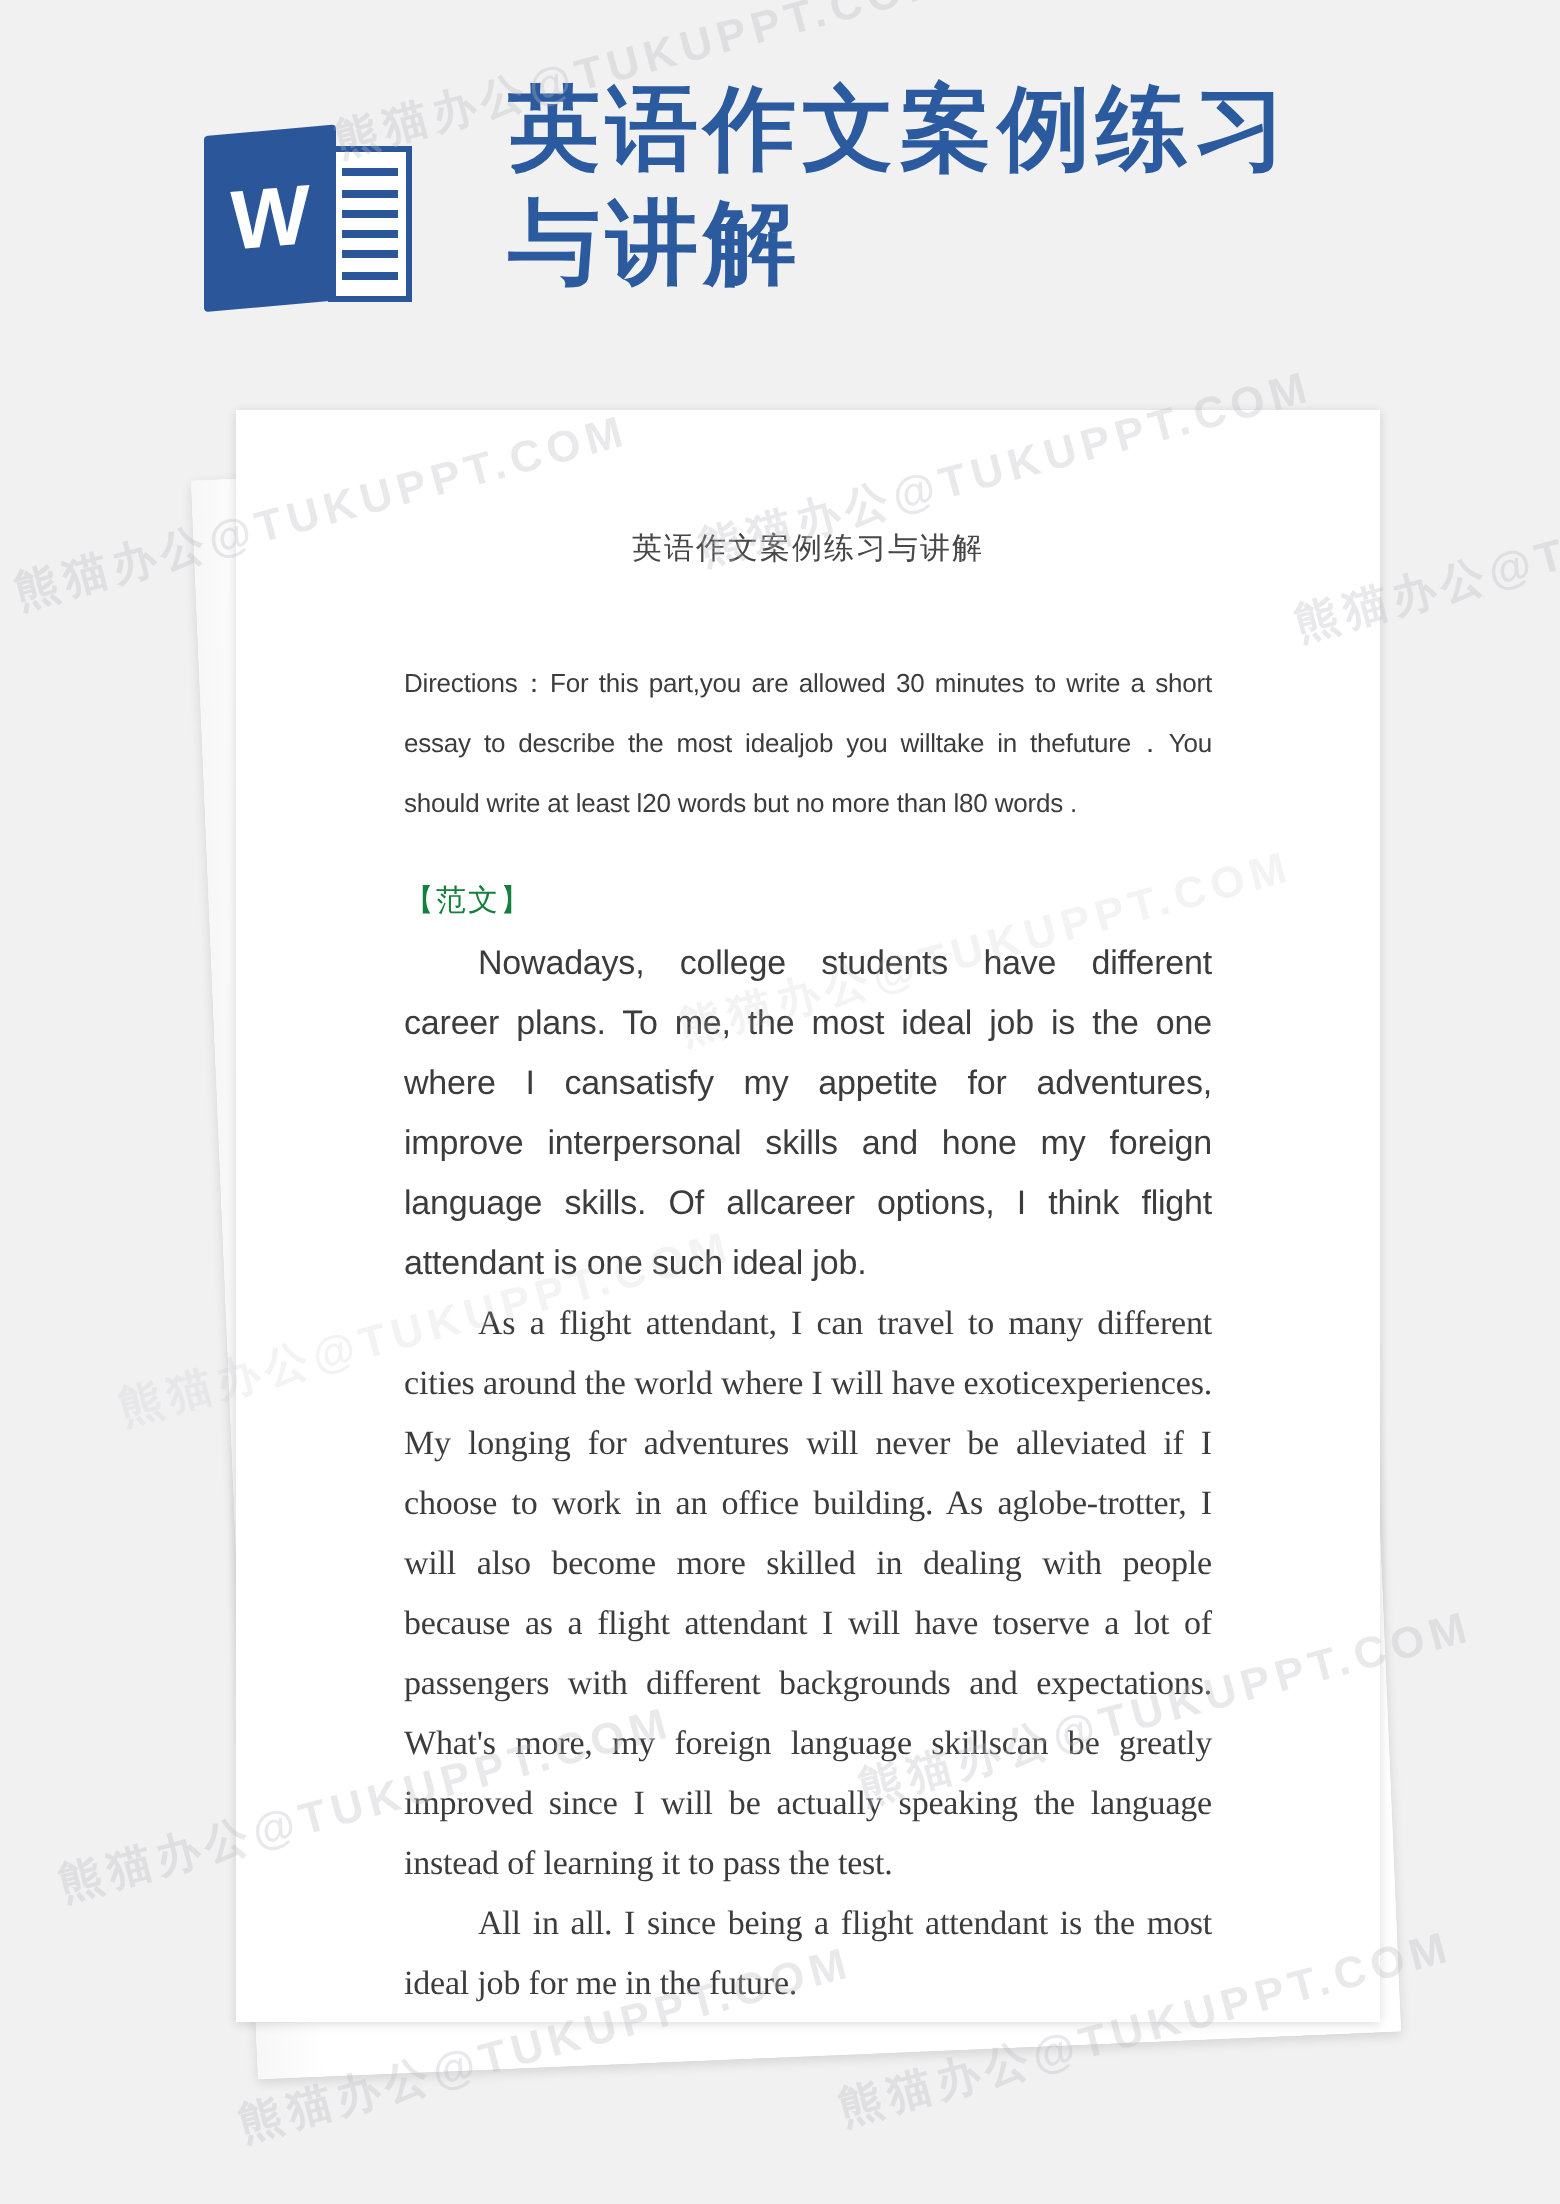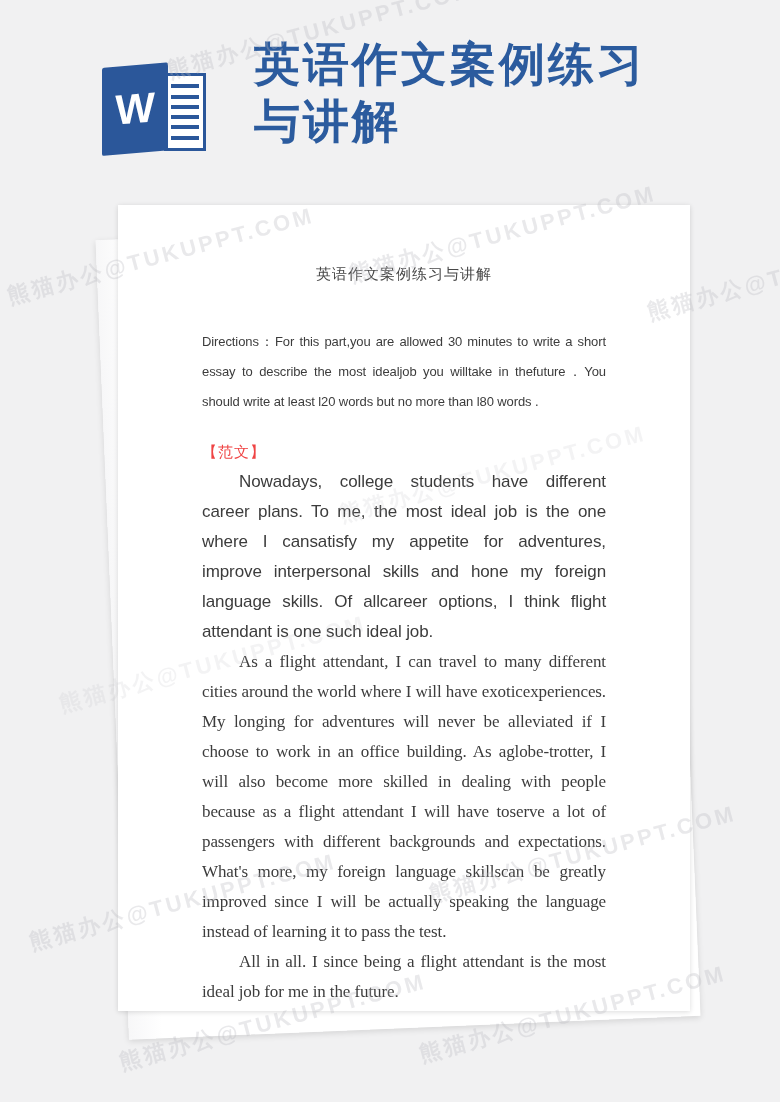--- a/index.html
+++ b/index.html
@@ -63,22 +63,22 @@
     font-family:"DejaVu Serif","Liberation Serif",serif;
     font-weight:normal;color:#474747;
     font-size:15px;line-height:22px;letter-spacing:1px;
   }
   .directions{
     margin:42px 0 0;color:#3c3c3c;
     font-size:13px;line-height:30px;letter-spacing:-0.1px;
     text-align:justify;
   }
   .sec-label{
-    margin-top:20px;color:#ef4444;
-    font-family:Liberation Serif, serif;
+    margin-top:20px;color:#15803d;
+    font-family:Liberation Mono, monospace;
     font-size:15px;line-height:30px;letter-spacing:1px;
   }
   .body-para{
     margin:0 0 0;color:#3c3c3c;
     font-size:17px;line-height:30px;letter-spacing:-0.1px;
     text-align:justify;text-indent:37px;
   }
   .body-para + .body-para{margin-top:0;font-family:Liberation Serif, serif;}
 
   

